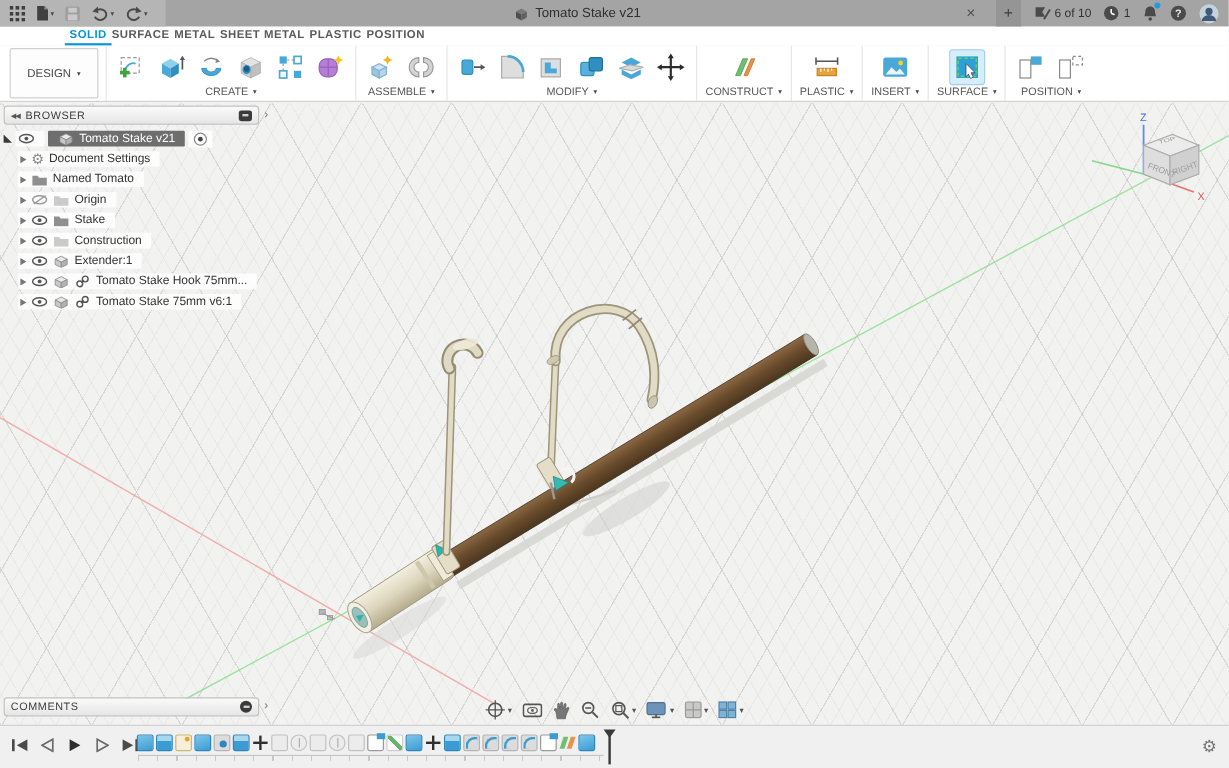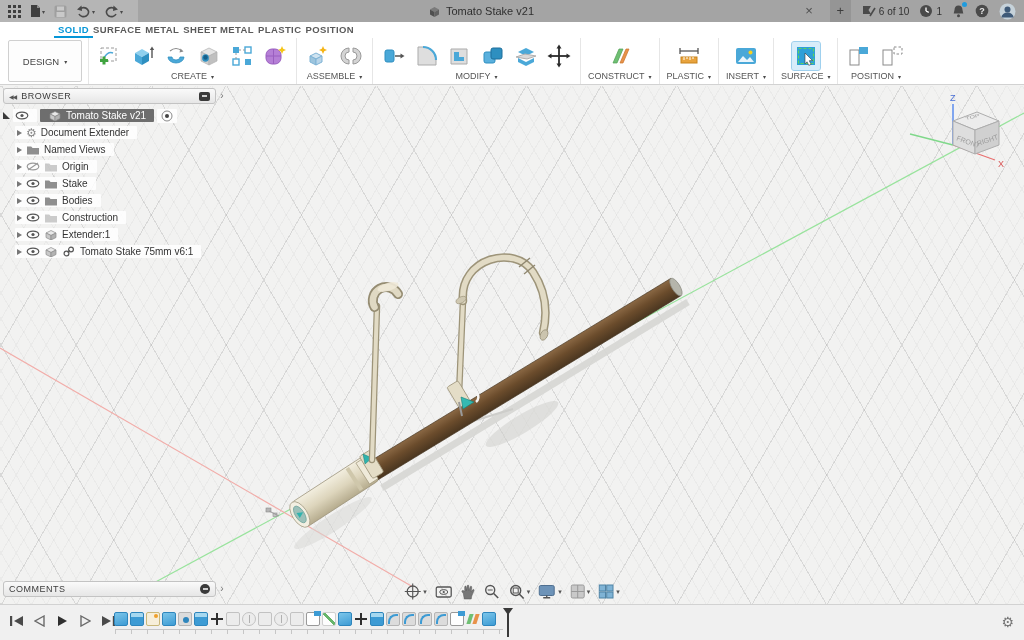--- a/index.html
+++ b/index.html
@@ -589,30 +589,30 @@
         <span class="br-chip" style="padding:1px 3px">
             <svg width="14" height="12">
               <use href="#i-radio"></use>
             </svg>
           </span>
       </div>
       <div class="br-row child">
         <span class="br-chip">
             <span class="tri"></span>
         <span class="gear-gly">⚙</span>
-        <span>Document Extender</span>
+        <span>Document Settings</span>
           </span>
       </div>
       <div class="br-row child">
         <span class="br-chip">
             <span class="tri"></span>
         <svg class="ic12">
               <use href="#i-folder"></use>
             </svg>
-        <span>Named Views</span>
+        <span>Named Tomato</span>
           </span>
       </div>
       <div class="br-row child">
         <span class="br-chip">
             <span class="tri"></span>
         <svg class="ic12">
               <use href="#i-eye-off"></use>
             </svg>
         <svg class="ic12 dim">
               <use href="#i-folder"></use>
@@ -631,48 +631,51 @@
             </svg>
         <span>Stake</span>
           </span>
       </div>
       <div class="br-row child">
         <span class="br-chip">
             <span class="tri"></span>
         <svg class="ic12">
               <use href="#i-eye"></use>
             </svg>
-        <svg class="ic12">
+        <svg class="ic12 dim">
               <use href="#i-folder"></use>
             </svg>
-        <span>Bodies</span>
+        <span>Construction</span>
           </span>
       </div>
       <div class="br-row child">
         <span class="br-chip">
             <span class="tri"></span>
         <svg class="ic12">
               <use href="#i-eye"></use>
             </svg>
-        <svg class="ic12 dim">
-              <use href="#i-folder"></use>
-            </svg>
-        <span>Construction</span>
+        <svg class="ic12">
+              <use href="#i-comp"></use>
+            </svg>
+        <span>Extender:1</span>
           </span>
       </div>
       <div class="br-row child">
         <span class="br-chip">
             <span class="tri"></span>
         <svg class="ic12">
               <use href="#i-eye"></use>
             </svg>
         <svg class="ic12">
               <use href="#i-comp"></use>
             </svg>
-        <span>Extender:1</span>
+        <svg class="ic12">
+              <use href="#i-link"></use>
+            </svg>
+        <span>Tomato Stake Hook 75mm...</span>
           </span>
       </div>
       <div class="br-row child">
         <span class="br-chip">
             <span class="tri"></span>
         <svg class="ic12">
               <use href="#i-eye"></use>
             </svg>
         <svg class="ic12">
               <use href="#i-comp"></use>

